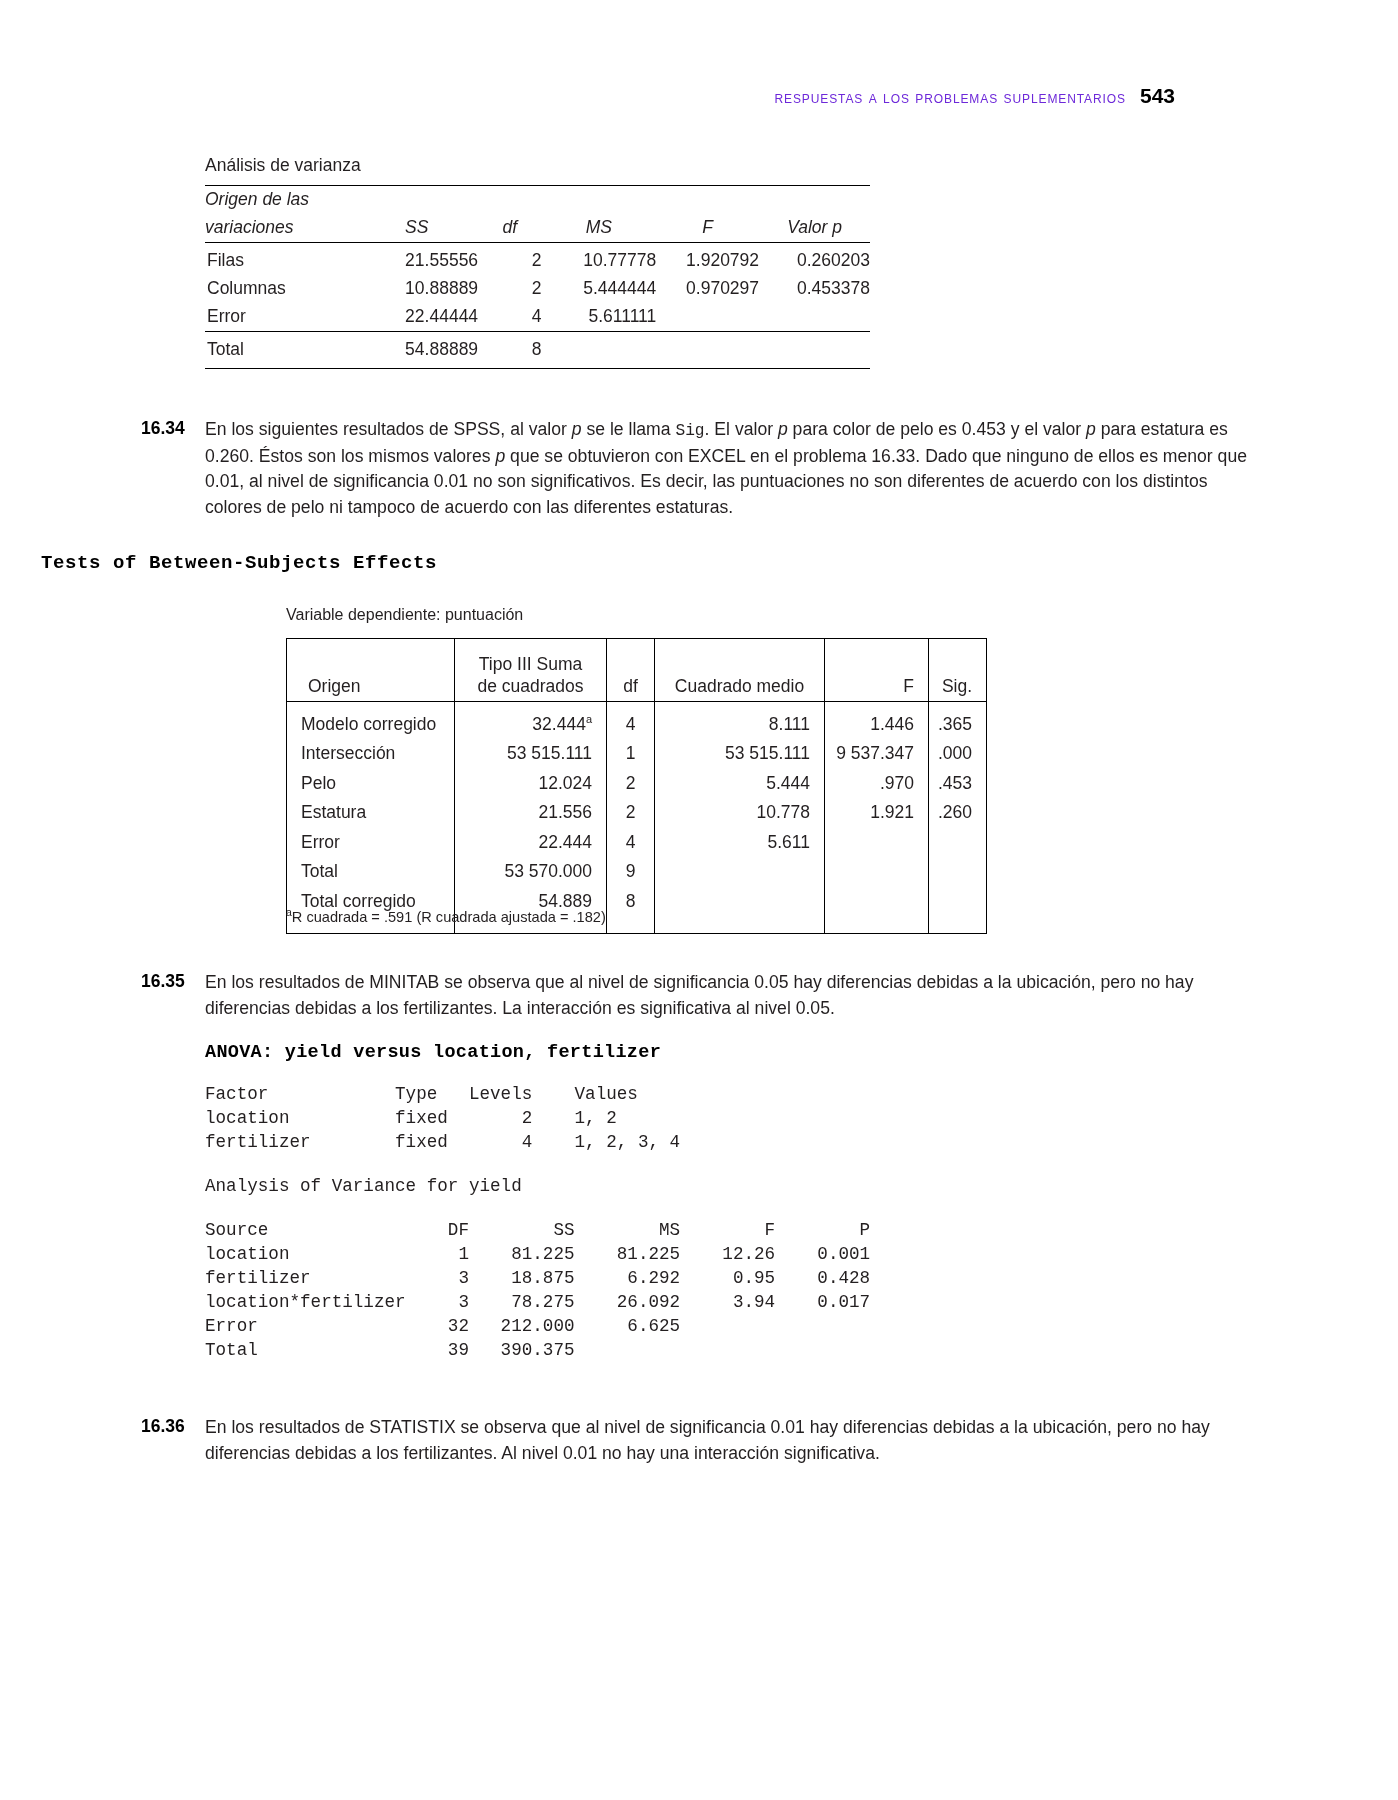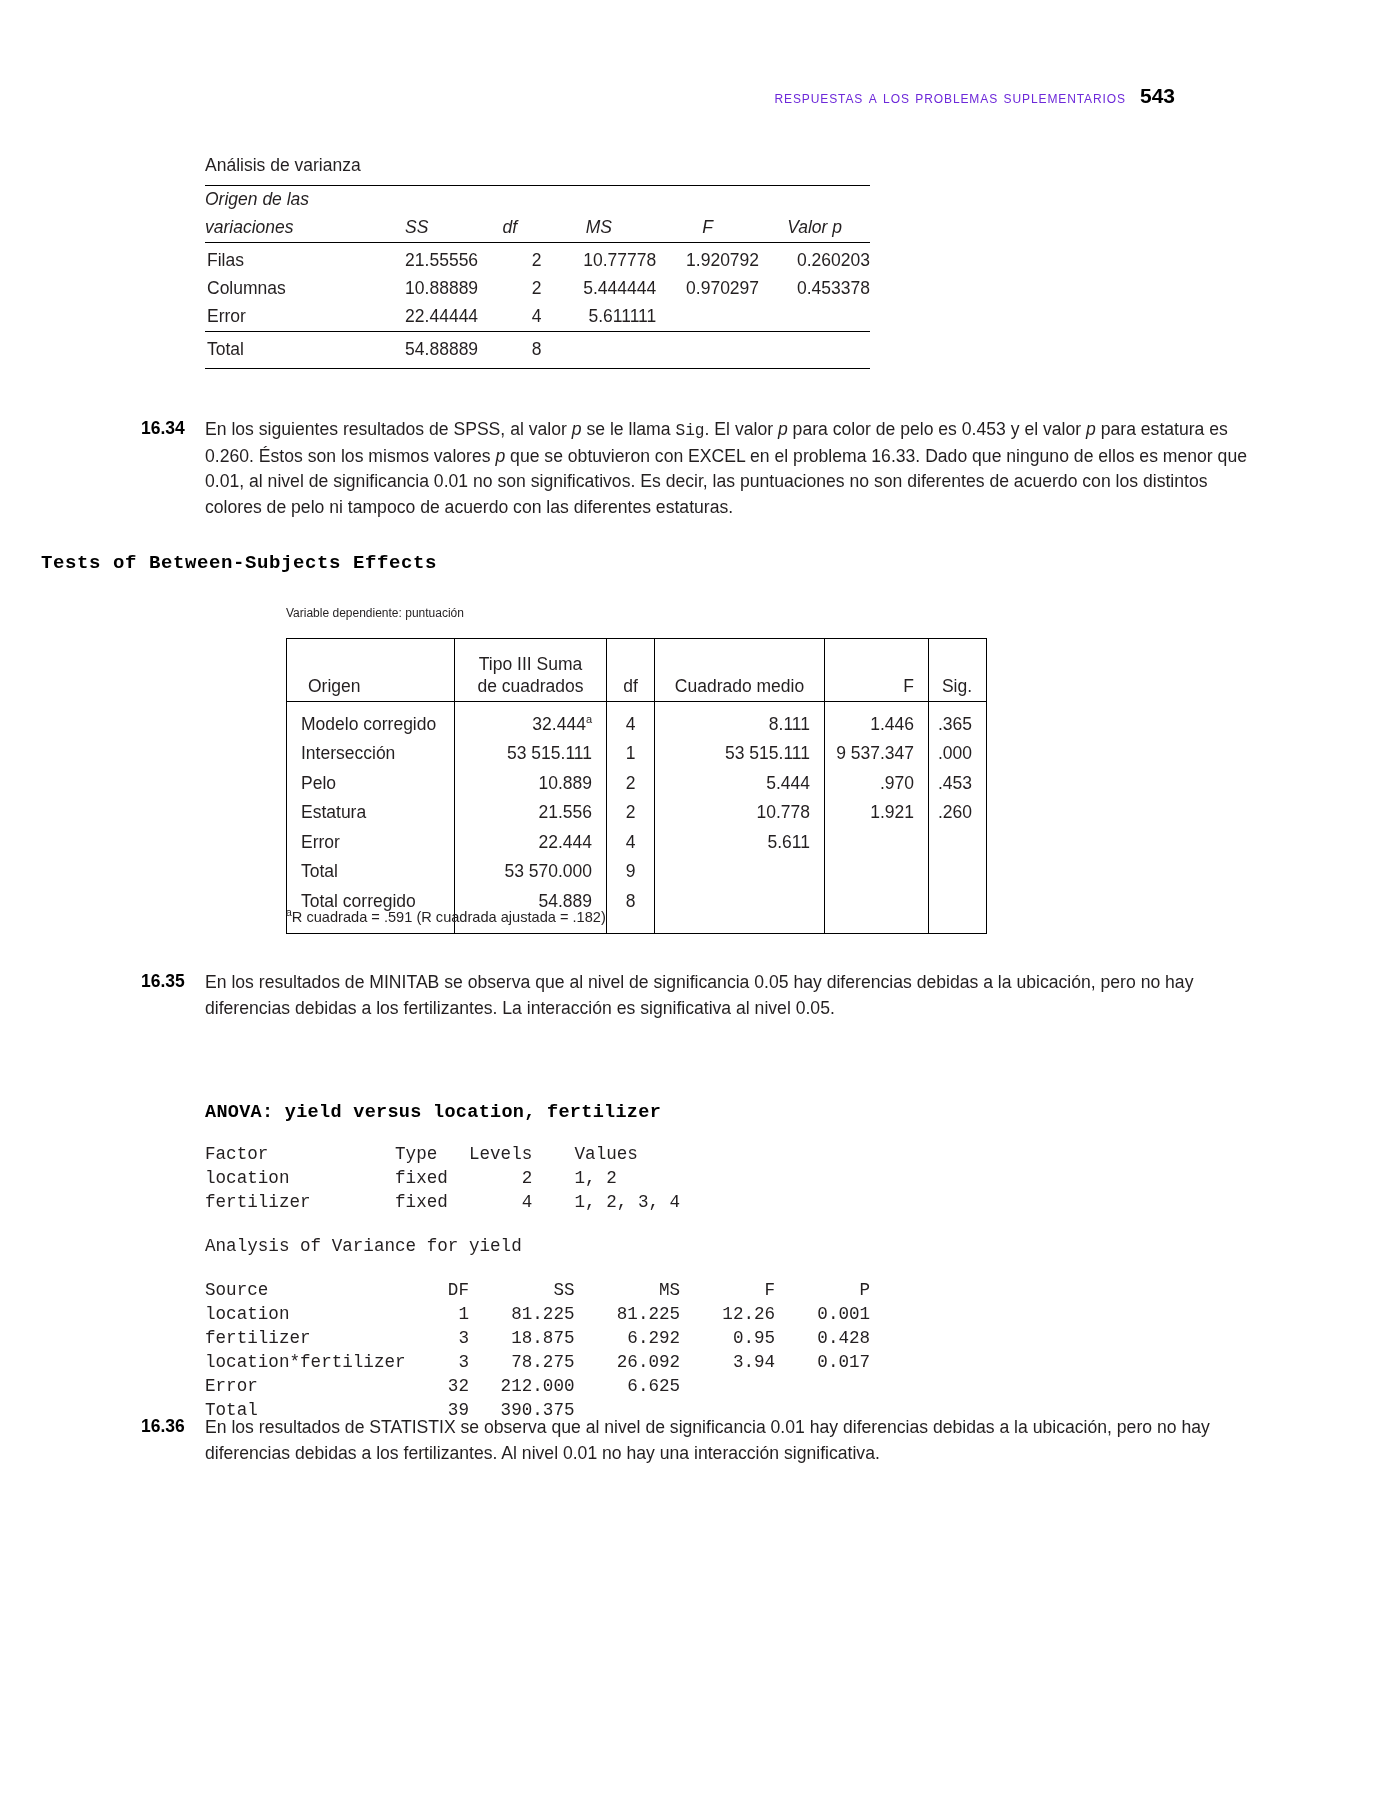--- a/index.html
+++ b/index.html
@@ -126,21 +126,21 @@
     font-weight: bold;
     font-size: 19px;
     letter-spacing: 0.6px;
     color: #000;
     margin-left: 41px;
   }
   .spss-depvar {
     position: absolute;
     left: 286px;
     top: 606px;
-    font-size: 12px;
+    font-size: 16px;
     color: #231f20;
   }
   .spss-wrap {
     position: absolute;
     left: 286px;
     top: 638px;
   }
   table.spss {
     border-collapse: collapse;
     font-size: 17.5px;
@@ -185,21 +185,21 @@
     top: 909px;
     font-size: 14.6px;
     color: #231f20;
   }
   .spss-footnote sup { font-size: 10.5px; vertical-align: super; line-height: 0;}
 
   
   .minitab {
     position: absolute;
     left: 205px;
-    top: 1052px;
+    top: 992px;
     font-family: "Liberation Mono", monospace;
     font-size: 17.6px;
     color: #231f20;
     white-space: pre;
     line-height: 1.37;
   }
   .minitab .mt-title {
     font-weight: bold;
     font-size: 18.5px;
     color: #000;
@@ -334,21 +334,21 @@
         <tr>
           <td class="lft">Intersección</td>
           <td class="num">53 515.111</td>
           <td class="ctr">1</td>
           <td class="num">53 515.111</td>
           <td class="num">9 537.347</td>
           <td class="num">.000</td>
         </tr>
         <tr>
           <td class="lft">Pelo</td>
-          <td class="num">10.889</td>
+          <td class="num">12.024</td>
           <td class="ctr">2</td>
           <td class="num">5.444</td>
           <td class="num">.970</td>
           <td class="num">.453</td>
         </tr>
         <tr>
           <td class="lft">Estatura</td>
           <td class="num">21.556</td>
           <td class="ctr">2</td>
           <td class="num">10.778</td>

